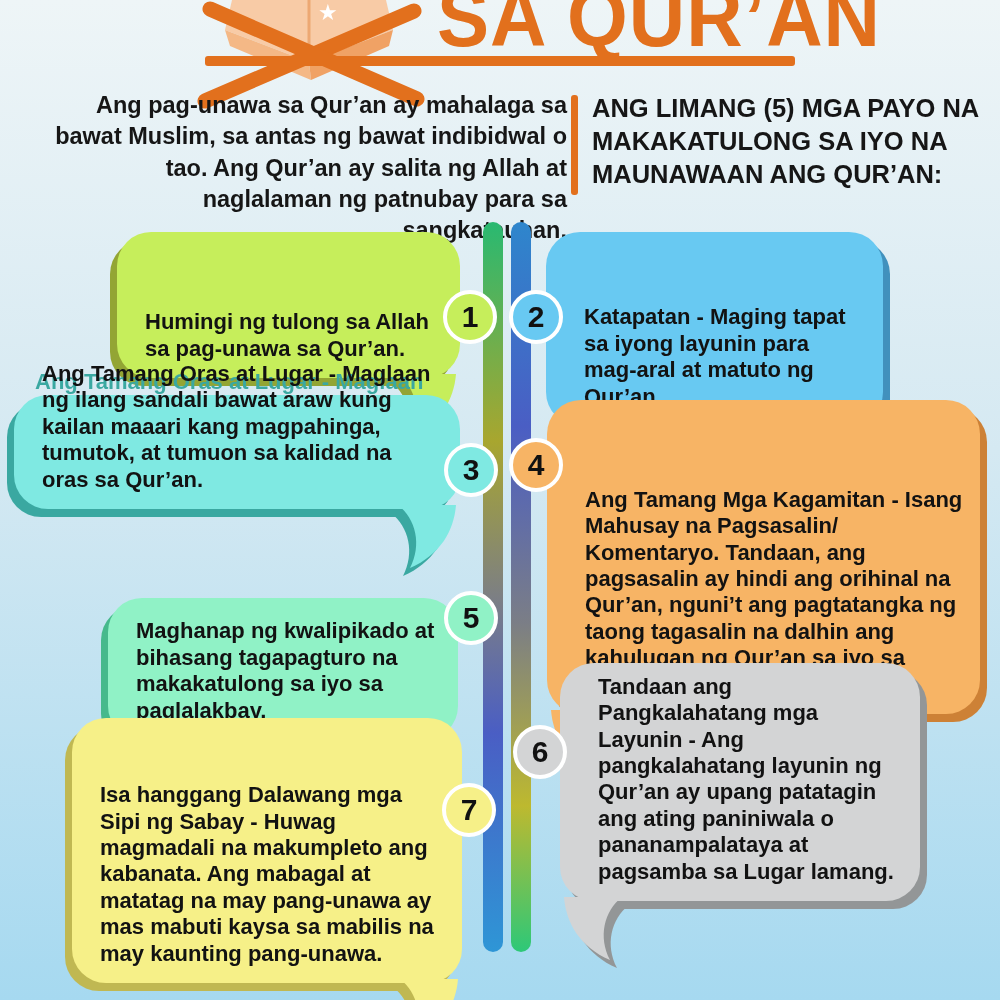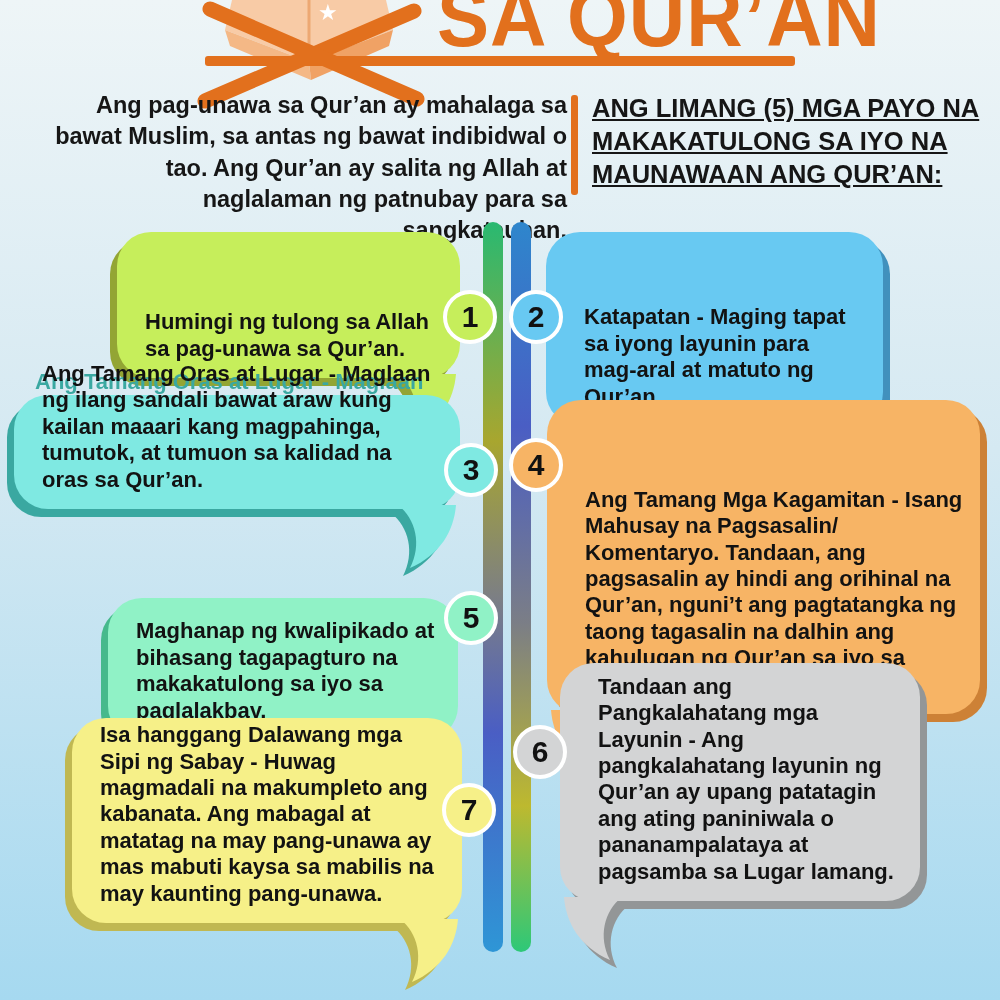--- a/index.html
+++ b/index.html
@@ -6,21 +6,21 @@
   body{font-family:"Liberation Sans","DejaVu Sans",sans-serif;}
   #canvas{position:relative;width:1000px;height:1000px;overflow:hidden;background:linear-gradient(180deg,#eef5f7 0%,#d5e9f2 45%,#a6d9f0 100%);}
 
   
   #page-title{position:absolute;left:437px;top:-25px;font-size:84px;font-weight:800;letter-spacing:1px;color:#e2701d;white-space:nowrap;transform:scaleX(.93);transform-origin:left top;line-height:1;}
   #title-underline{position:absolute;left:205px;top:56px;width:590px;height:10px;background:#e2701d;border-radius:3px;}
   #book-icon{position:absolute;left:190px;top:0;}
 
   #intro-text{position:absolute;left:52px;top:90px;width:515px;text-align:right;font-size:23.5px;font-weight:700;line-height:1.33;color:#161616;}
   #section-divider{position:absolute;left:571px;top:95px;width:7px;height:100px;background:#e2701d;border-radius:3px;}
-  #tips-heading{position:absolute;left:592px;top:92px;width:400px;font-size:25.5px;font-weight:700;line-height:1.3;color:#161616;text-decoration:underline;}
+  #tips-heading{position:absolute;left:592px;top:92px;width:400px;font-size:25.5px;font-weight:700;line-height:1.3;color:#161616;}
 
   
   .bar{position:absolute;top:222px;width:20px;height:730px;border-radius:10px;z-index:1;}
   #bar-left{left:483px;}
   #bar-right{left:511px;}
 
   
   .bubble{position:absolute;z-index:2;}
   .bubble.left{filter:drop-shadow(-7px 8px 0 var(--sh));}
   .bubble.right{filter:drop-shadow(7px 8px 0 var(--sh));}
@@ -102,21 +102,21 @@
         </svg>
       </div>
       <div class="bubble right" style="left: 560px; top: 663px; width: 360px; height: 238px; --bg: #d3d4d5; --sh: #939697;">
         <div class="bubble-body">
           <p class="bubble-text">Tandaan ang Pangkalahatang mga Layunin - Ang pangkalahatang layunin ng Qur’an ay upang patatagin ang ating paniniwala o pananampalataya at pagsamba sa Lugar lamang.</p>
         </div>
         <svg class="tail" viewBox="0 0 58 64">
           <path d="M58,0 H0 C2,26 16,50 46,63 C34,40 40,14 58,0 Z"></path>
         </svg>
       </div>
-      <div class="bubble left" style="left: 72px; top: 718px; width: 390px; height: 205px; --bg: #f6f088; --sh: #c0b852;">
+      <div class="bubble left" style="left: 72px; top: 718px; width: 390px; height: 265px; --bg: #f6f088; --sh: #c0b852;">
         <div class="bubble-body">
           <p class="bubble-text">Isa hanggang Dalawang mga Sipi ng Sabay - Huwag magmadali na makumpleto ang kabanata. Ang mabagal at matatag na may pang-unawa ay mas mabuti kaysa sa mabilis na may kaunting pang-unawa.</p>
         </div>
         <svg class="tail" viewBox="0 0 58 64">
           <path d="M0,0 H58 C56,26 42,50 12,63 C24,40 18,14 0,0 Z"></path>
         </svg>
       </div>
     </div>
 
 <div class="badge" style="left: 470px; top: 317px; background: rgb(198, 238, 91);">1</div>

